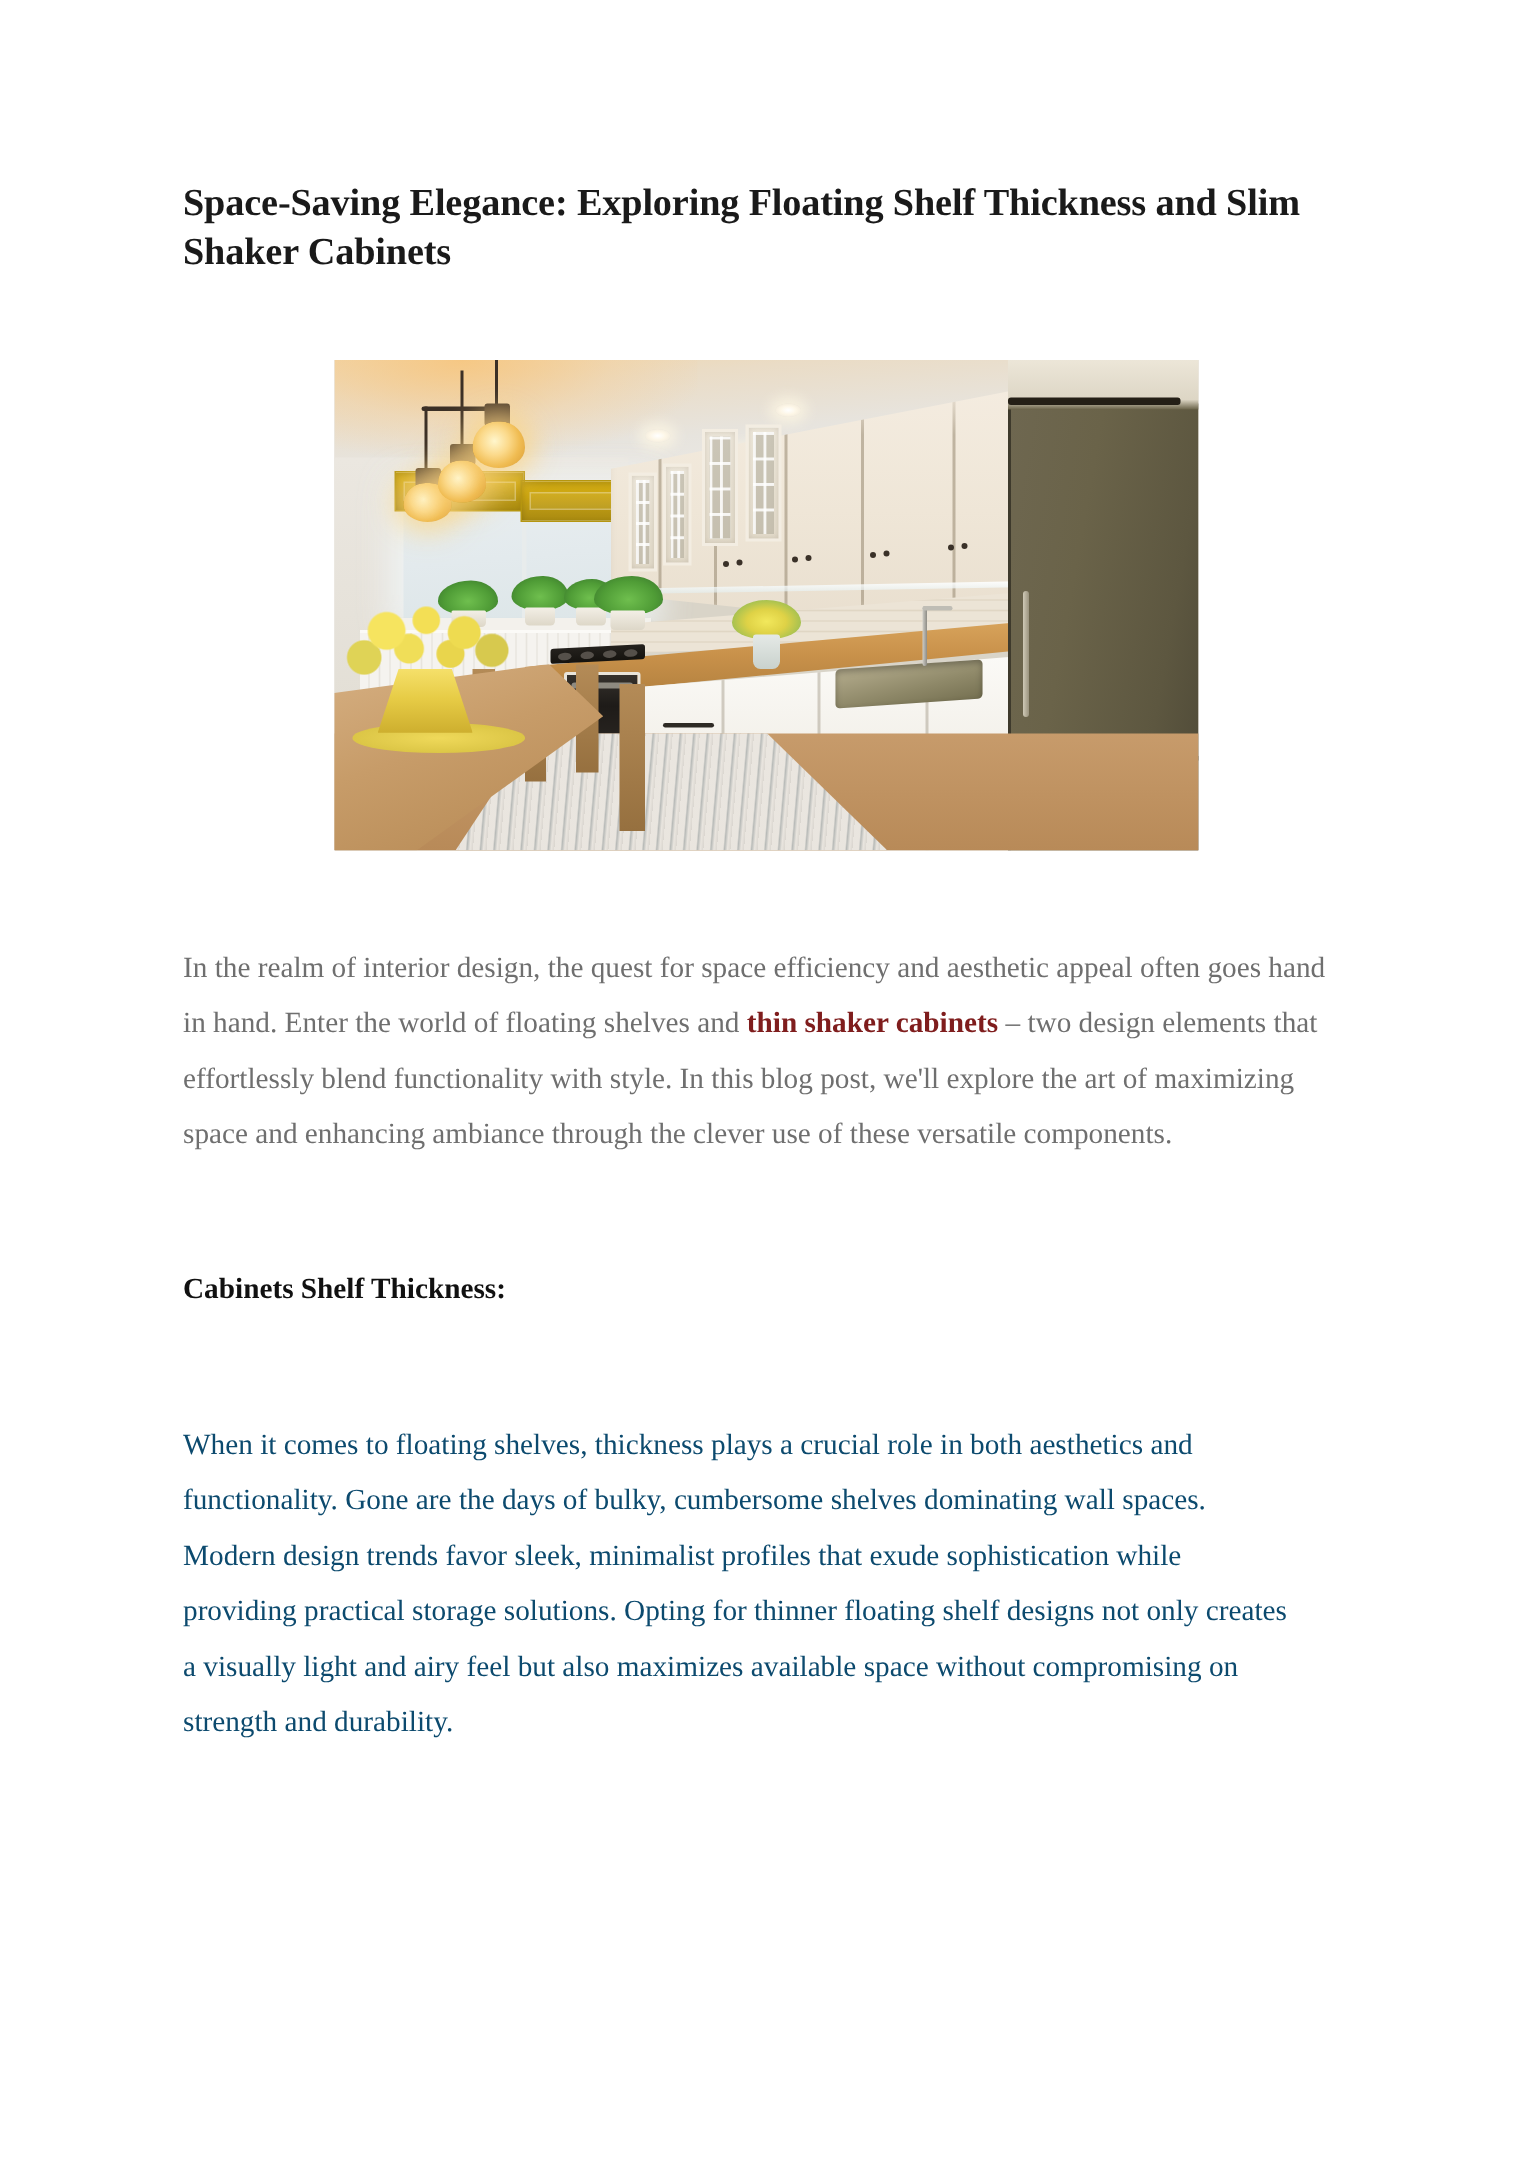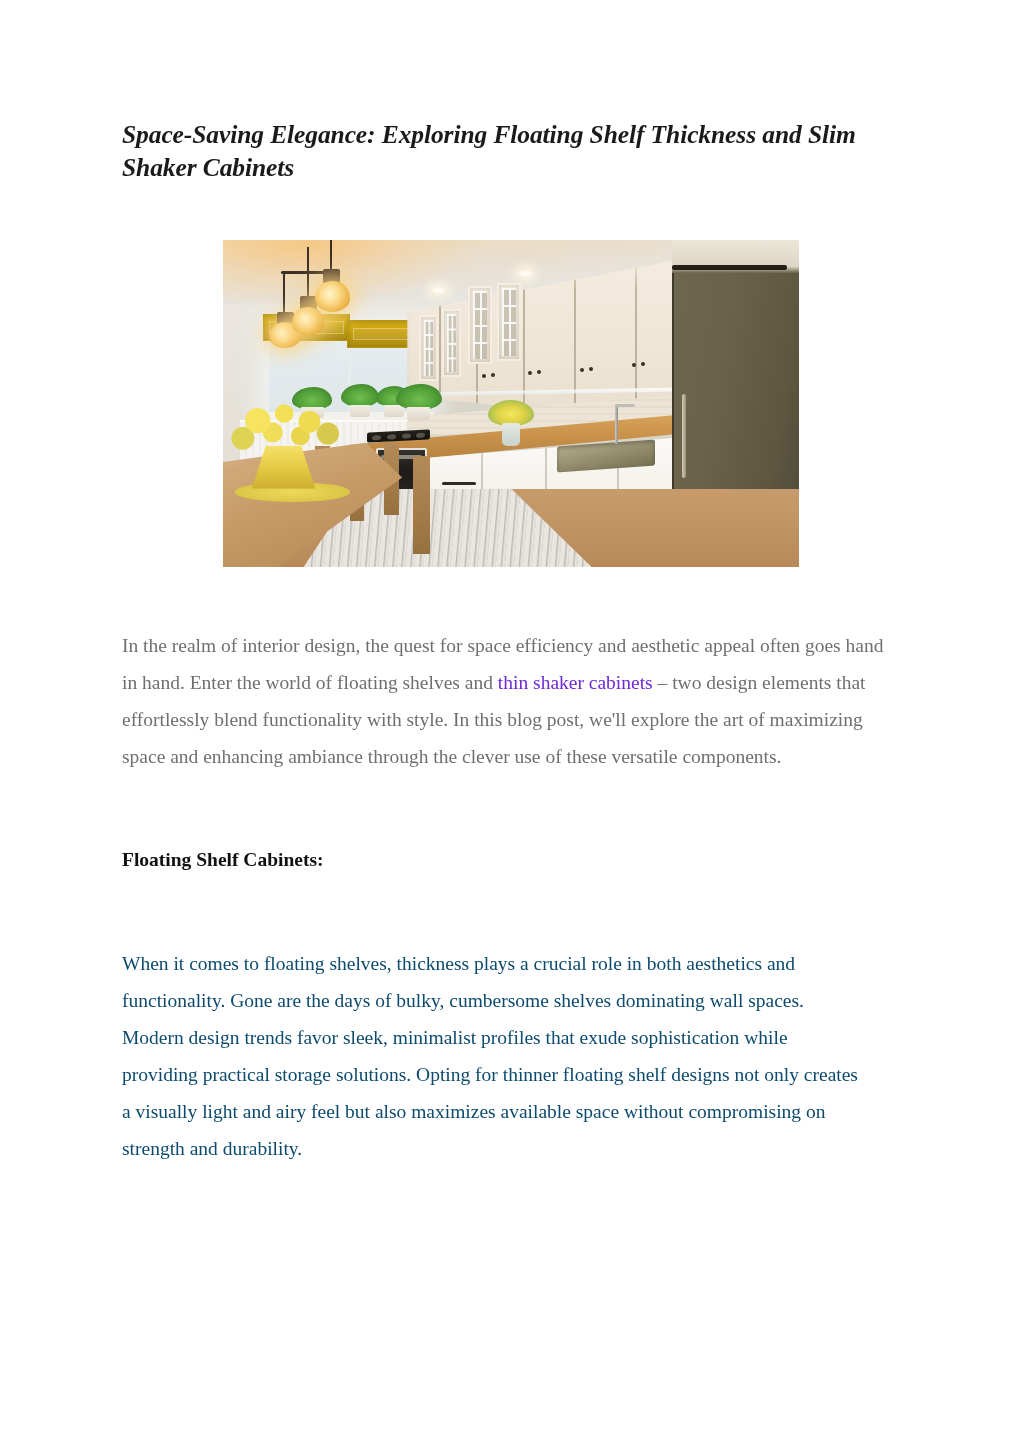--- a/index.html
+++ b/index.html
@@ -29,21 +29,20 @@
   
   .doc-title {
     font-family: "Liberation Serif", "DejaVu Serif", serif;
     font-weight: bold;
     font-size: 25.5px;
     line-height: 33px;
     color: #1a1a1a;
     letter-spacing: -0.1px;
     margin: 0;
     width: 790px;
-    font-style: italic;
   }
 
   
   .figure-wrap {
     margin-top: 56px;
     padding-left: 101px;
   }
   .kitchen-photo {
     position: relative;
     width: 576px;
@@ -329,22 +328,22 @@
     line-height: 37px;
     margin: 0;
     text-align: left;
   }
   .para-intro {
     color: #6f6f6f;
     margin-top: 60px;
     width: 778px;
   }
   .para-intro a.inline-link {
-    color: #6d28d9;
-    font-weight: normal;
+    color: #7f1d1d;
+    font-weight: bold;
     text-decoration: none;
   }
   .subhead {
     font-weight: bold;
     font-size: 19.5px;
     line-height: 28px;
     color: #111111;
     margin: 0;
     margin-top: 71px;
   }
@@ -481,18 +480,18 @@
         <div class="k-table"></div>
         <div class="placemat"></div>
         <div class="vase-yellow"></div>
         <div class="tulip-bunch-big"></div>
 
       </div>
     </div>
 
     <p class="para para-intro"><span>In the realm of interior design, the quest for space efficiency and aesthetic appeal often goes hand in hand. Enter the world of floating shelves and </span><a class="inline-link" href="#">thin shaker cabinets</a><span> – two design elements that effortlessly blend functionality with style. In this blog post, we'll explore the art of maximizing space and enhancing ambiance through the clever use of these versatile components.</span></p>
 
-    <p class="subhead">Floating Shelf Cabinets:</p>
+    <p class="subhead">Cabinets Shelf Thickness:</p>
 
     <p class="para para-body">When it comes to floating shelves, thickness plays a crucial role in both aesthetics and functionality. Gone are the days of bulky, cumbersome shelves dominating wall spaces. Modern design trends favor sleek, minimalist profiles that exude sophistication while providing practical storage solutions. Opting for thinner floating shelf designs not only creates a visually light and airy feel but also maximizes available space without compromising on strength and durability.</p>
 
   </div>
 </div>
 
 </body></html>

